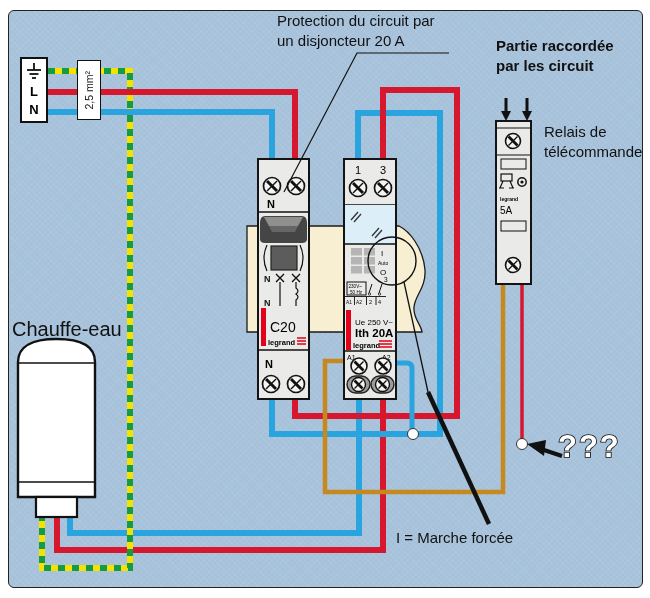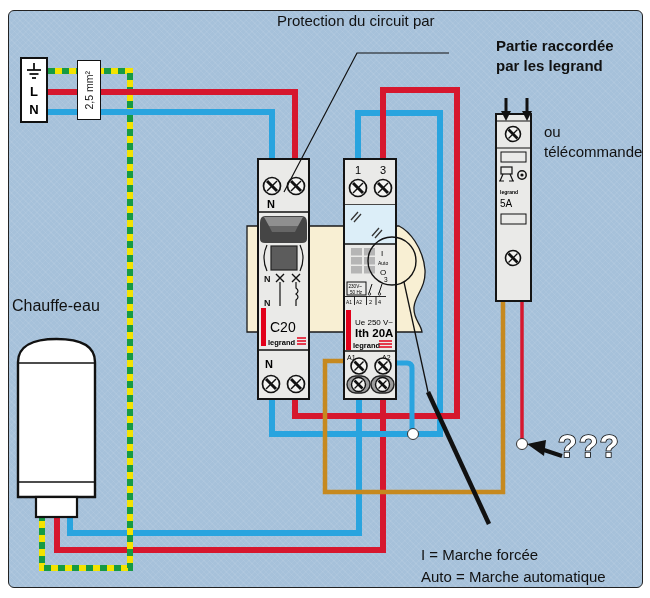--- a/index.html
+++ b/index.html
@@ -215,21 +215,21 @@
         <circle cx="13.5" cy="224.5" r="7" fill="#f4f4f2" stroke="#111" stroke-width="1.4"></circle>
         <path d="M9.5,220.5 L17.5,228.5" stroke="#111" stroke-width="2.6"></path>
           <path d="M17.5,220.5 L9.5,228.5" stroke="#111" stroke-width="1.3"></path>
         <circle cx="37.5" cy="224.5" r="7" fill="#f4f4f2" stroke="#111" stroke-width="1.4"></circle>
         <path d="M33.5,220.5 L41.5,228.5" stroke="#111" stroke-width="2.6"></path>
           <path d="M41.5,220.5 L33.5,228.5" stroke="#111" stroke-width="1.3"></path>
       </g>
     </svg>
   </div>
 
-  <div class="module" style="left:495px;top:113px;width:37px;height:189px;">
+  <div class="module" style="left:495px;top:120px;width:37px;height:165px;">
     <svg width="33" height="161" viewBox="0 0 33 161">
       <path d="M0,6 H33" stroke="#111" stroke-width="1.2"></path>
       <g>
         <circle cx="16" cy="19" r="7.5" fill="#f4f4f2" stroke="#111" stroke-width="1.6"></circle>
         <path d="M11.5,14.5 L20.5,23.5" stroke="#111" stroke-width="2.8"></path>
           <path d="M20.5,14.5 L11.5,23.5" stroke="#111" stroke-width="1.3"></path>
       </g>
       <path d="M0,33 H33" stroke="#111" stroke-width="1.2"></path>
       <rect x="4" y="37" width="25" height="10" fill="none" stroke="#111" stroke-width="1"></rect>
       <g stroke="#111" fill="none">
@@ -244,33 +244,33 @@
       <g>
         <circle cx="16" cy="143" r="7.5" fill="#f4f4f2" stroke="#111" stroke-width="1.6"></circle>
         <path d="M11.5,138.5 L20.5,147.5" stroke="#111" stroke-width="2.8"></path>
           <path d="M20.5,138.5 L11.5,147.5" stroke="#111" stroke-width="1.3"></path>
       </g>
     </svg>
   </div>
 
   <div class="lbl" style="left:277px;top:11px;">
     <div>Protection du circuit par</div>
+    <div>un disjoncteur 20 A</div>
   </div>
   <div class="lbl" style="left:496px;top:36px;font-weight:bold;">
     <div>Partie raccordée</div>
-    <div>par les legrand</div>
+    <div>par les circuit</div>
   </div>
   <div class="lbl" style="left:544px;top:122px;line-height:20px;">
-    <div>ou</div>
+    <div>Relais de</div>
     <div>télécommande</div>
   </div>
-  <div class="lbl" style="left:12px;top:296px;font-size:16px;">Chauffe-eau</div>
-  <div class="lbl" style="left:396px;top:544px;line-height:21.5px;margin-left:25px;">
+  <div class="lbl" style="left:12px;top:320px;font-size:20px;">Chauffe-eau</div>
+  <div class="lbl" style="left:396px;top:527px;line-height:21.5px;">
     <div>I = Marche forcée</div>
-    <div>Auto = Marche automatique</div>
   </div>
 
   <svg class="layer" viewBox="0 0 650 598">
 
     <path class="thin" d="M449,53 H357 L284,192"></path>
 
     <g fill="#111">
       <path d="M506,98 V112" stroke="#111" stroke-width="3"></path>
       <polygon points="501,111 511,111 506,121"></polygon>
       <path d="M527,98 V112" stroke="#111" stroke-width="3"></path>

